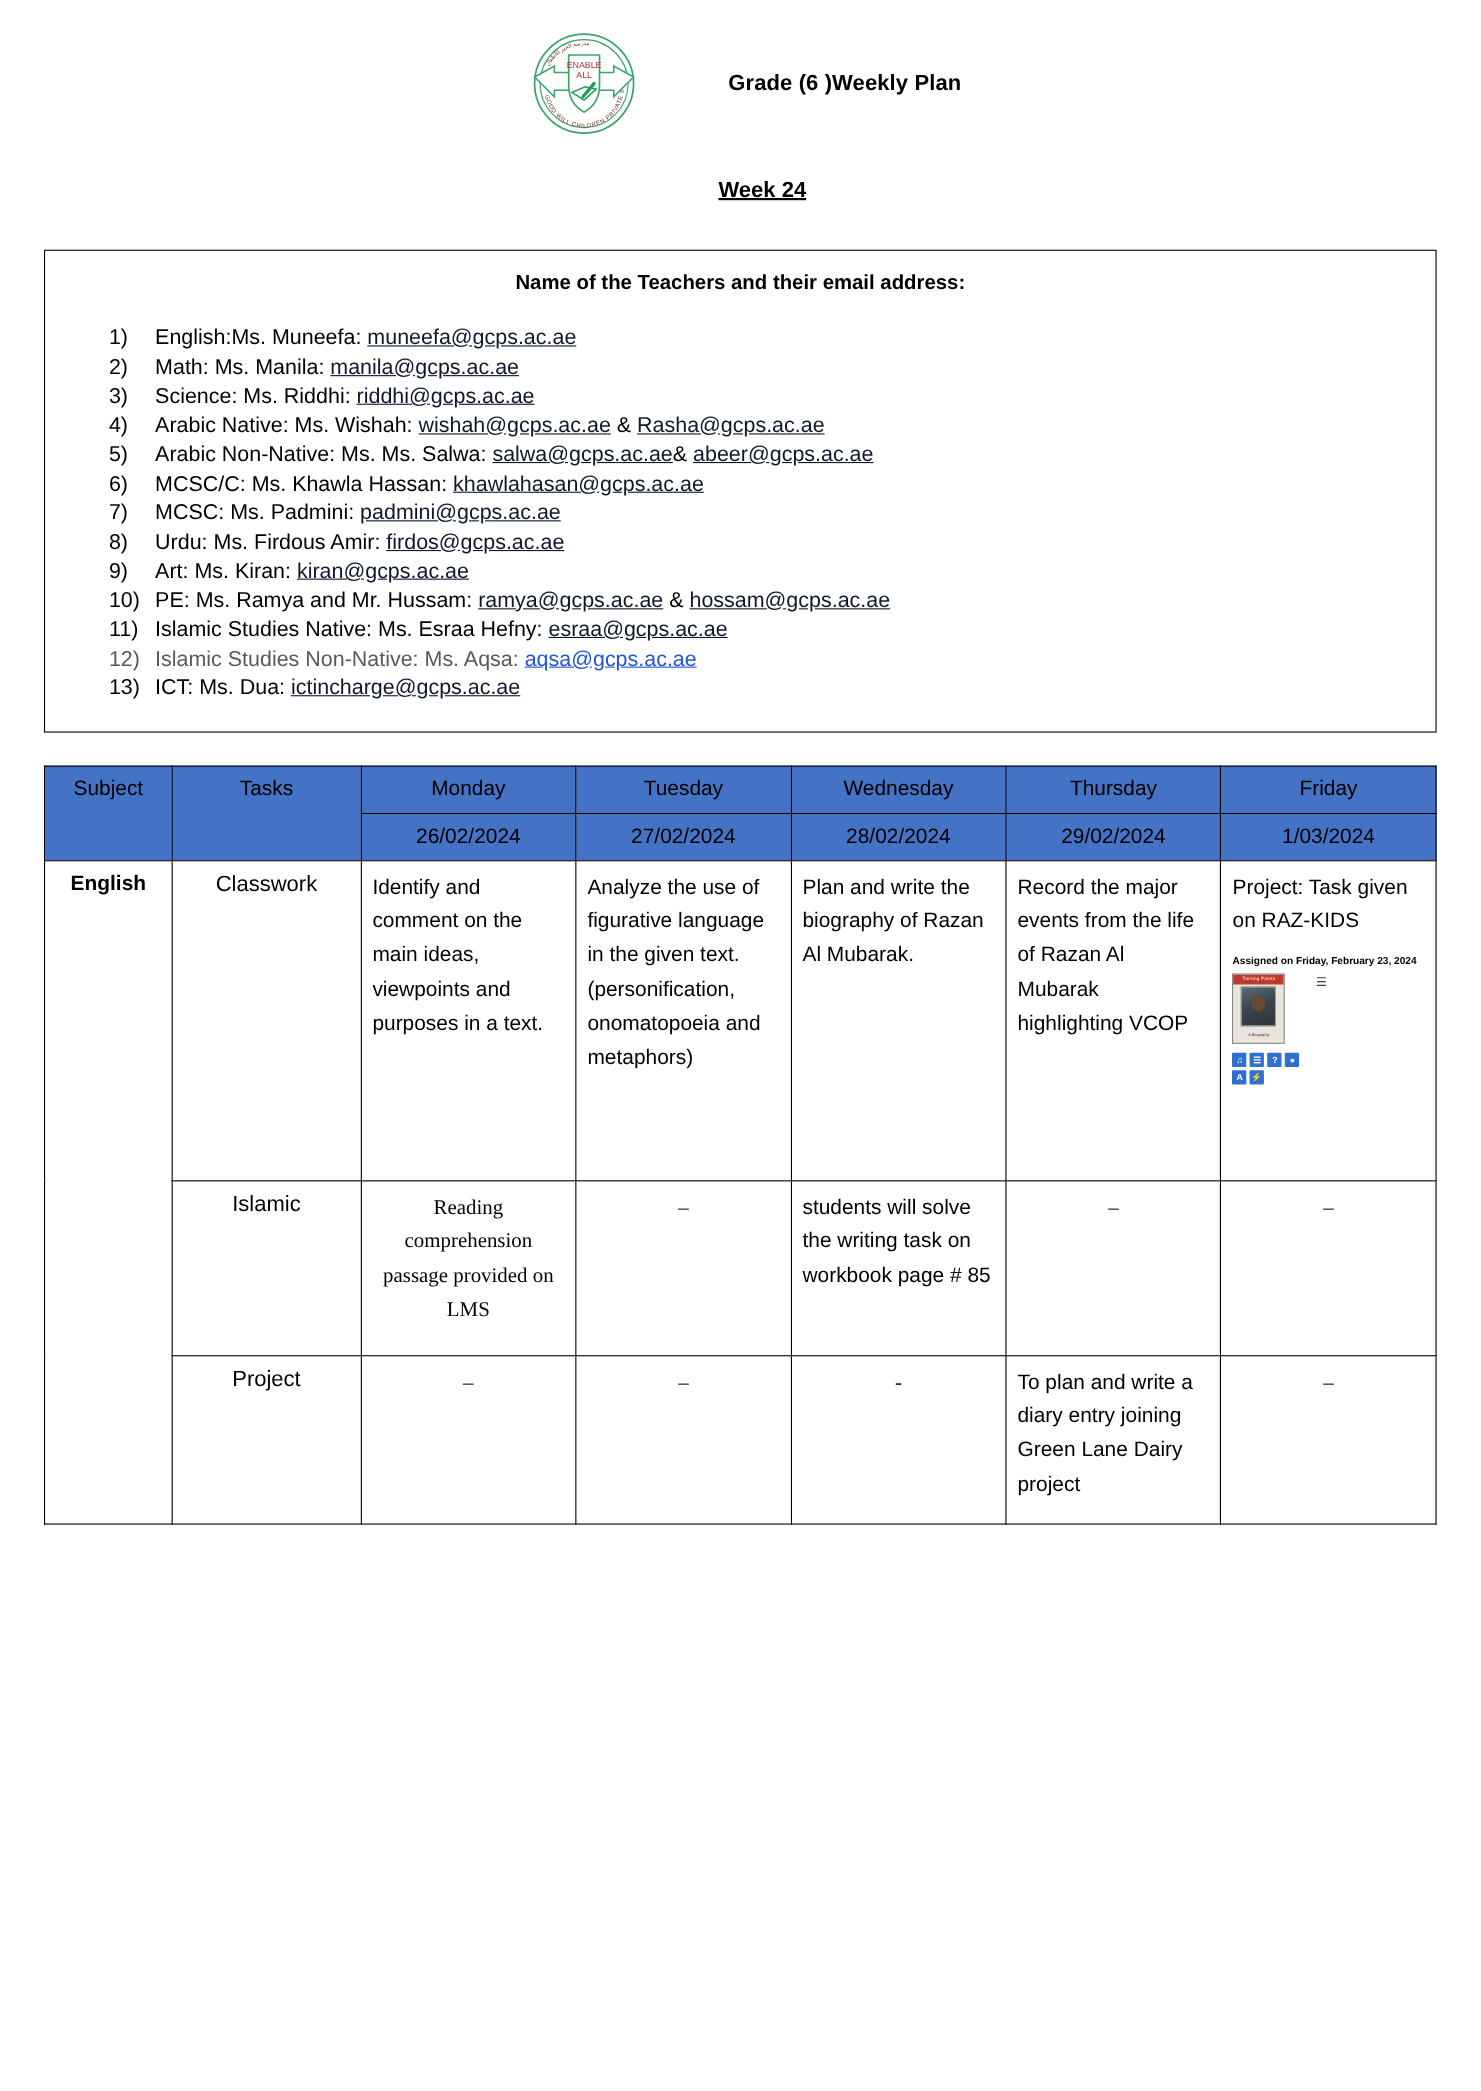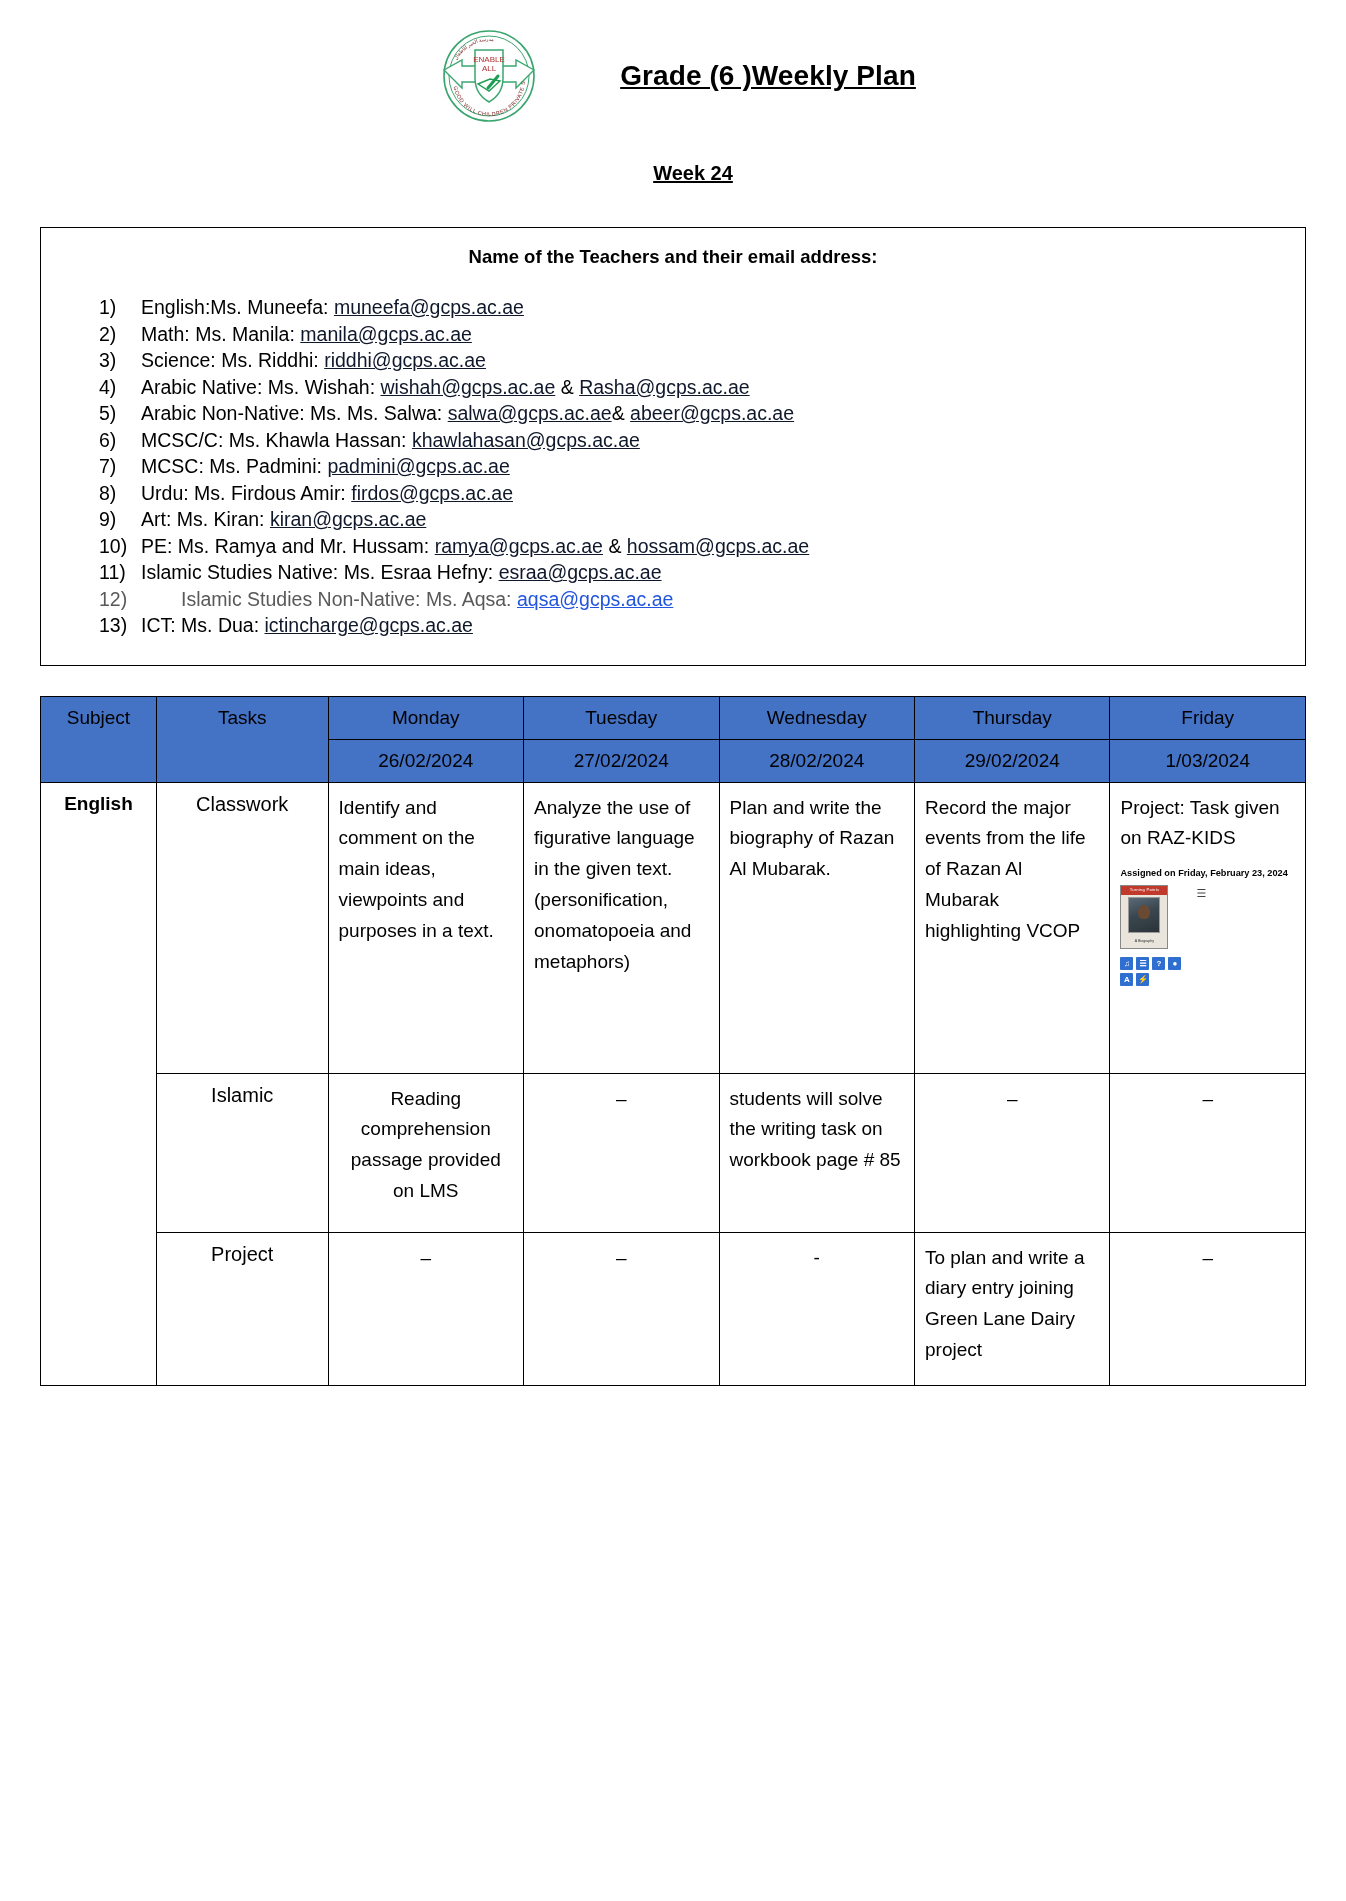--- a/index.html
+++ b/index.html
@@ -32,23 +32,22 @@
   }
   .logo {
     width: 118px;
     height: 100px;
     position: relative;
     flex: none;
   }
   .logo svg { display:block; }
 
   .doc-title {
-    font-size: 28px;
-    font-weight: bold;
-    text-decoration: underline;
+    font-size: 20px;
+    font-weight: bold;
     letter-spacing: .1px;
     white-space: nowrap;
   }
 
   .week-title {
     text-align: center;
     font-size: 20px;
     font-weight: bold;
     text-decoration: underline;
     margin-top: 36px;
@@ -84,21 +83,21 @@
     display: inline-block;
     width: 42px;
     flex: none;
     text-align: left;
   }
   .tl-body { display: inline; }
   .email {
     color: #0f172a;
     text-decoration: underline;
   }
-  .faded, .faded .num { color: #595959; gap: 40px; }
+  .faded, .faded .num { color: #595959; }
   .faded .email { color: #2255dd; }
 
   
   .sched-wrap {
     margin: 30px 40px 0 40px;
   }
   table.sched {
     border-collapse: collapse;
     width: 1266px;
     table-layout: fixed;
@@ -118,21 +117,21 @@
   }
   .col-subject { width: 102px; }
   .col-tasks   { width: 151px; }
   .col-day     { width: 172px; }
 
   .cell {
     font-size: 19px;
     line-height: 1.62;
     padding: 8px 10px 10px 10px;
   }
-  .cell.center { text-align: center; }
+  .cell.center { text-align: center; font-family: Liberation Serif, serif; }
   .subject-cell {
     font-weight: bold;
     font-size: 19px;
     padding: 8px 6px;
     text-align: center;
     margin-left: 28px;
   }
   .task-cell {
     font-size: 20px;
     padding: 8px 6px;

